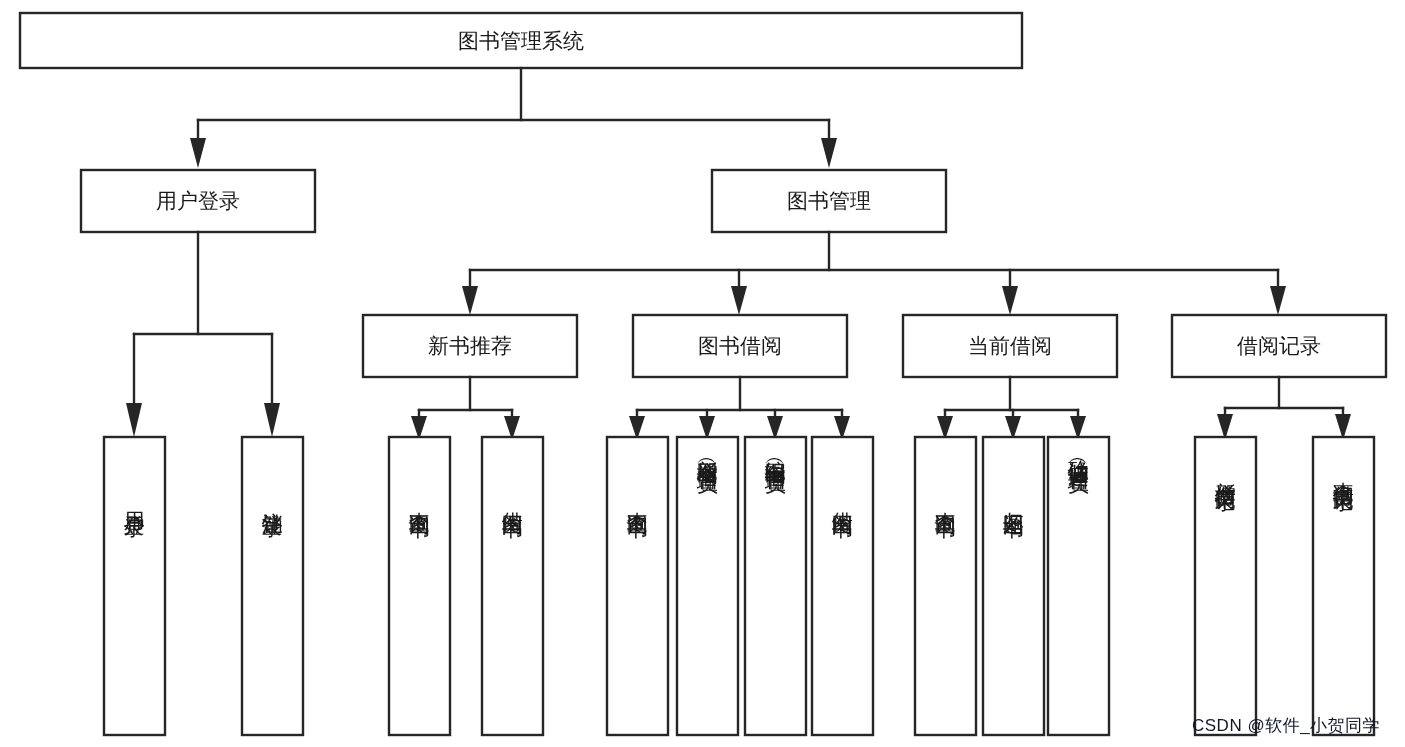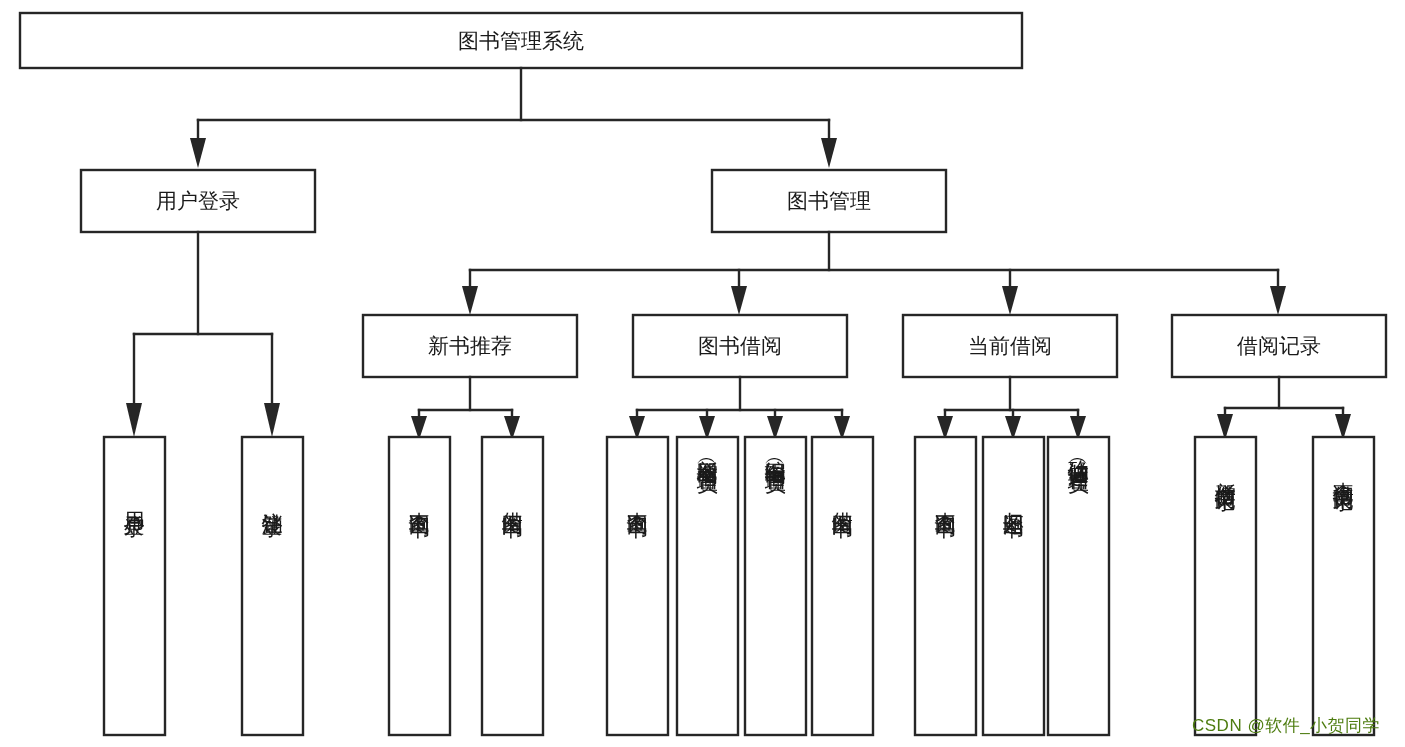--- a/index.html
+++ b/index.html
@@ -62,21 +62,21 @@
     font-size: 21px;
     line-height: 1.32;
     color: #1a1a1a;
     letter-spacing: 2px;
     white-space: nowrap;
   }
   .watermark {
     position: absolute;
     font-family: "Liberation Sans", sans-serif;
     font-size: 17px;
-    color: #4d7c0f;
+    color: #0f172a;
     white-space: nowrap;
     letter-spacing: 0.5px;
   }
 </style>
 </head>
 <body>
 
 <div id="diagram-root">
 
   <svg id="flow" viewBox="0 0 1405 747">

